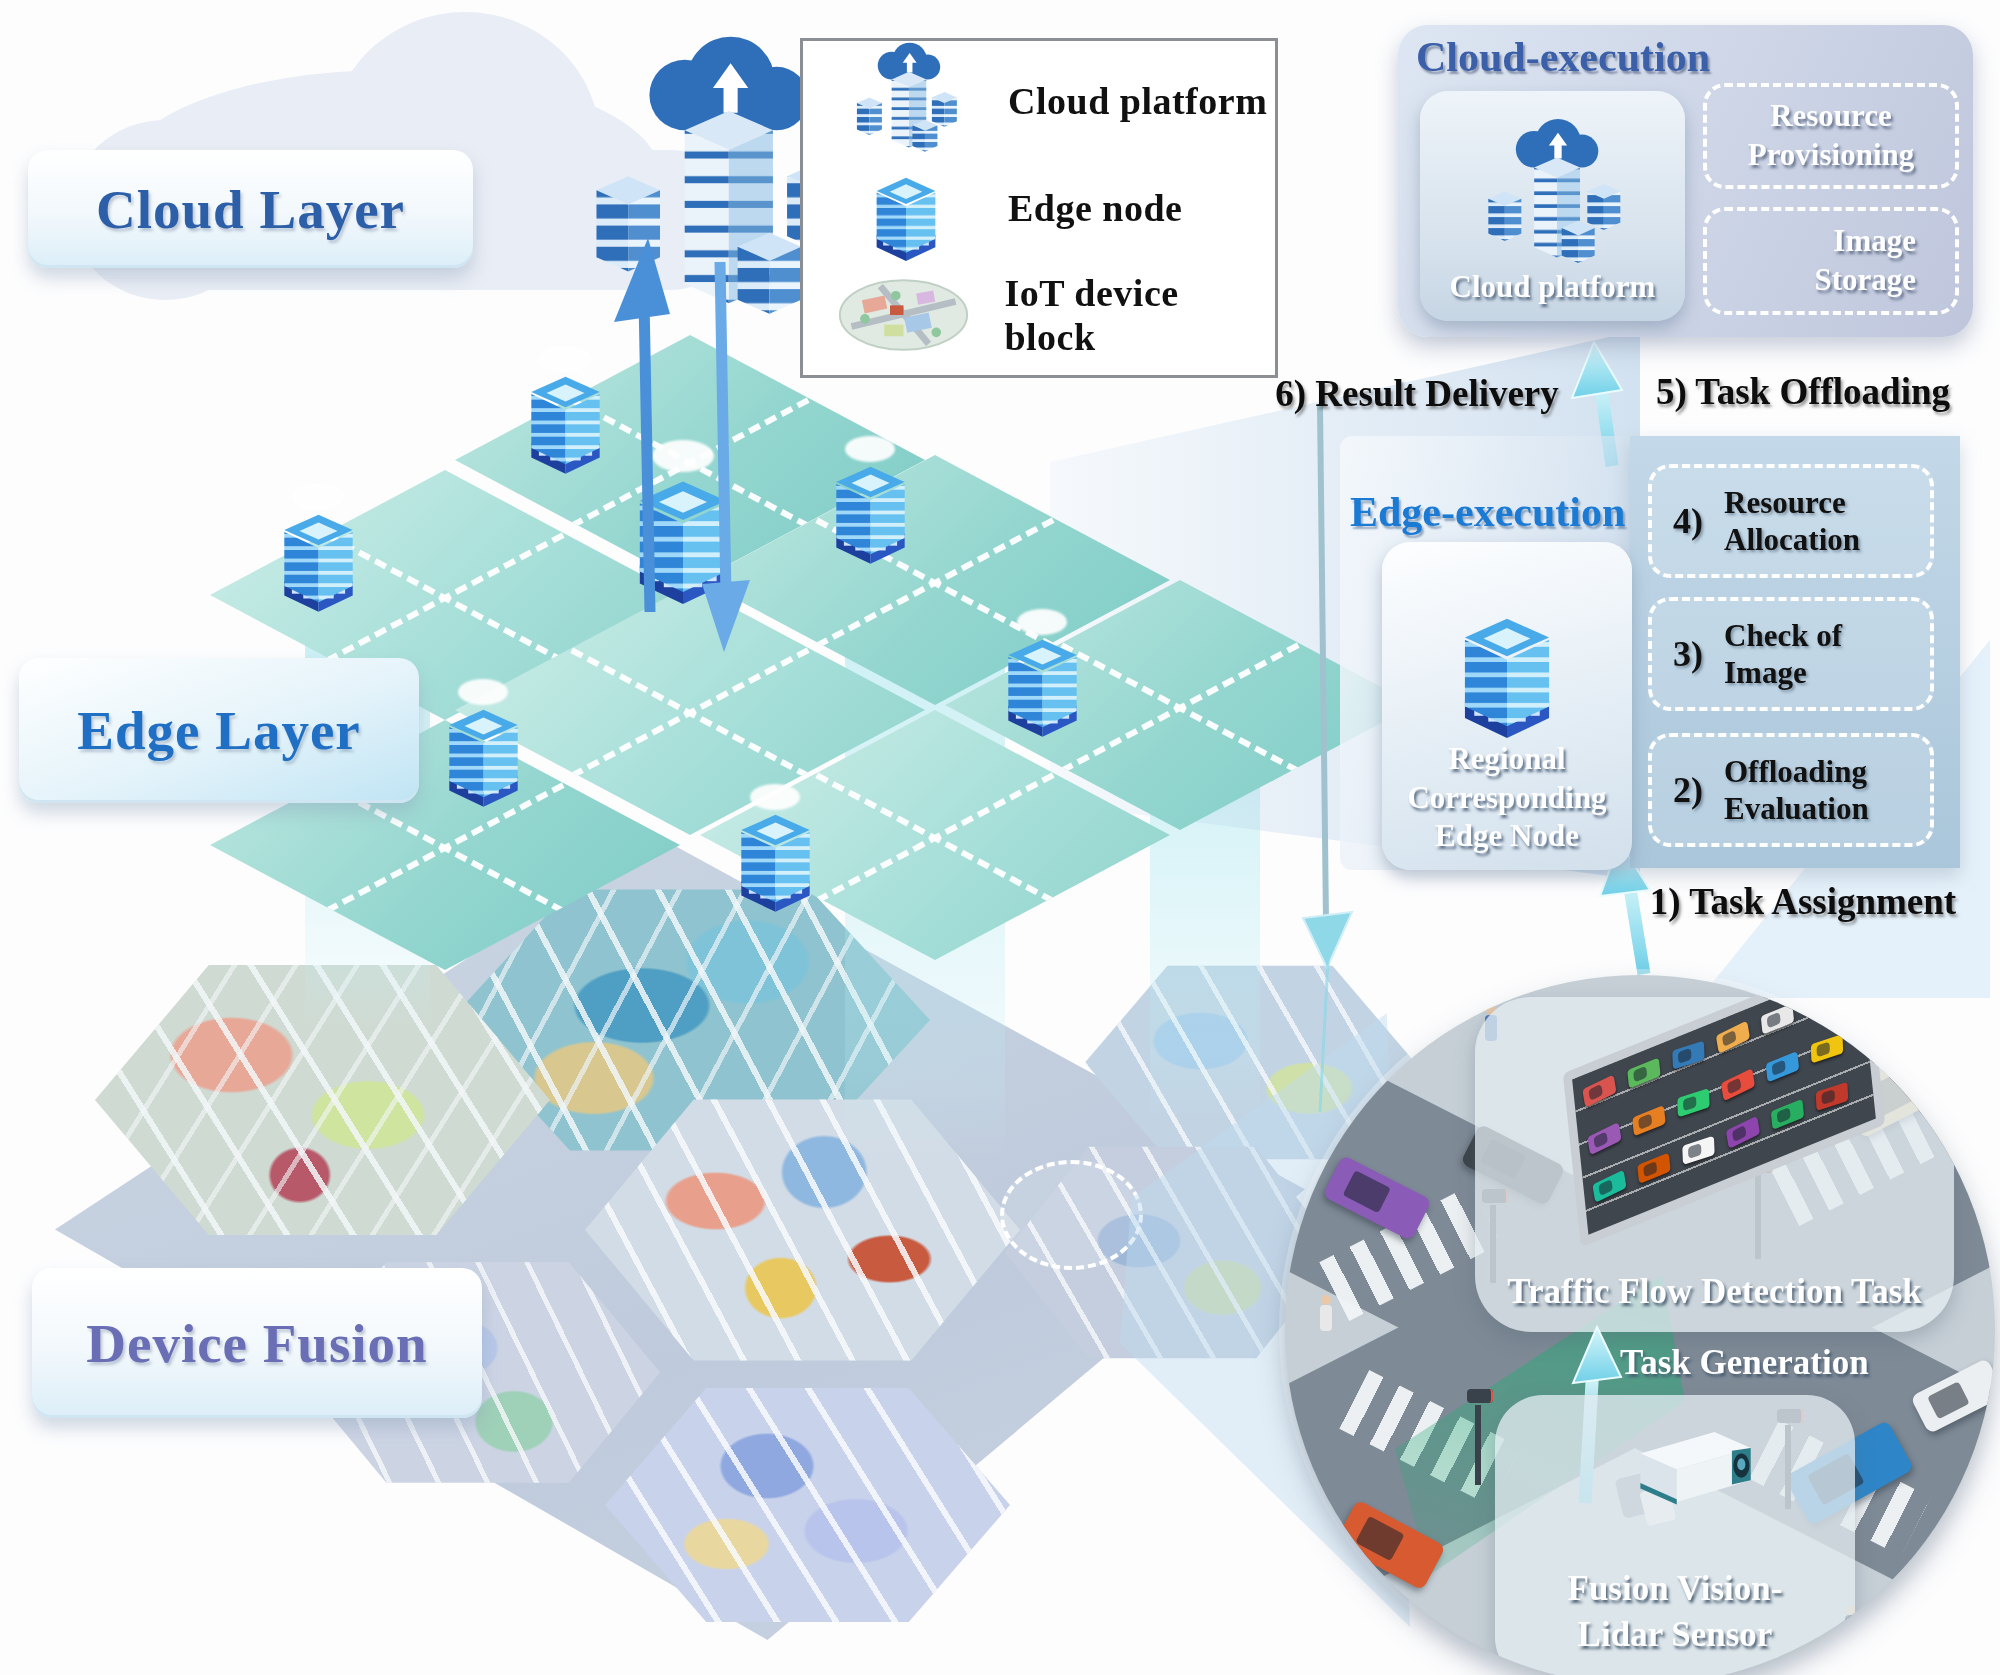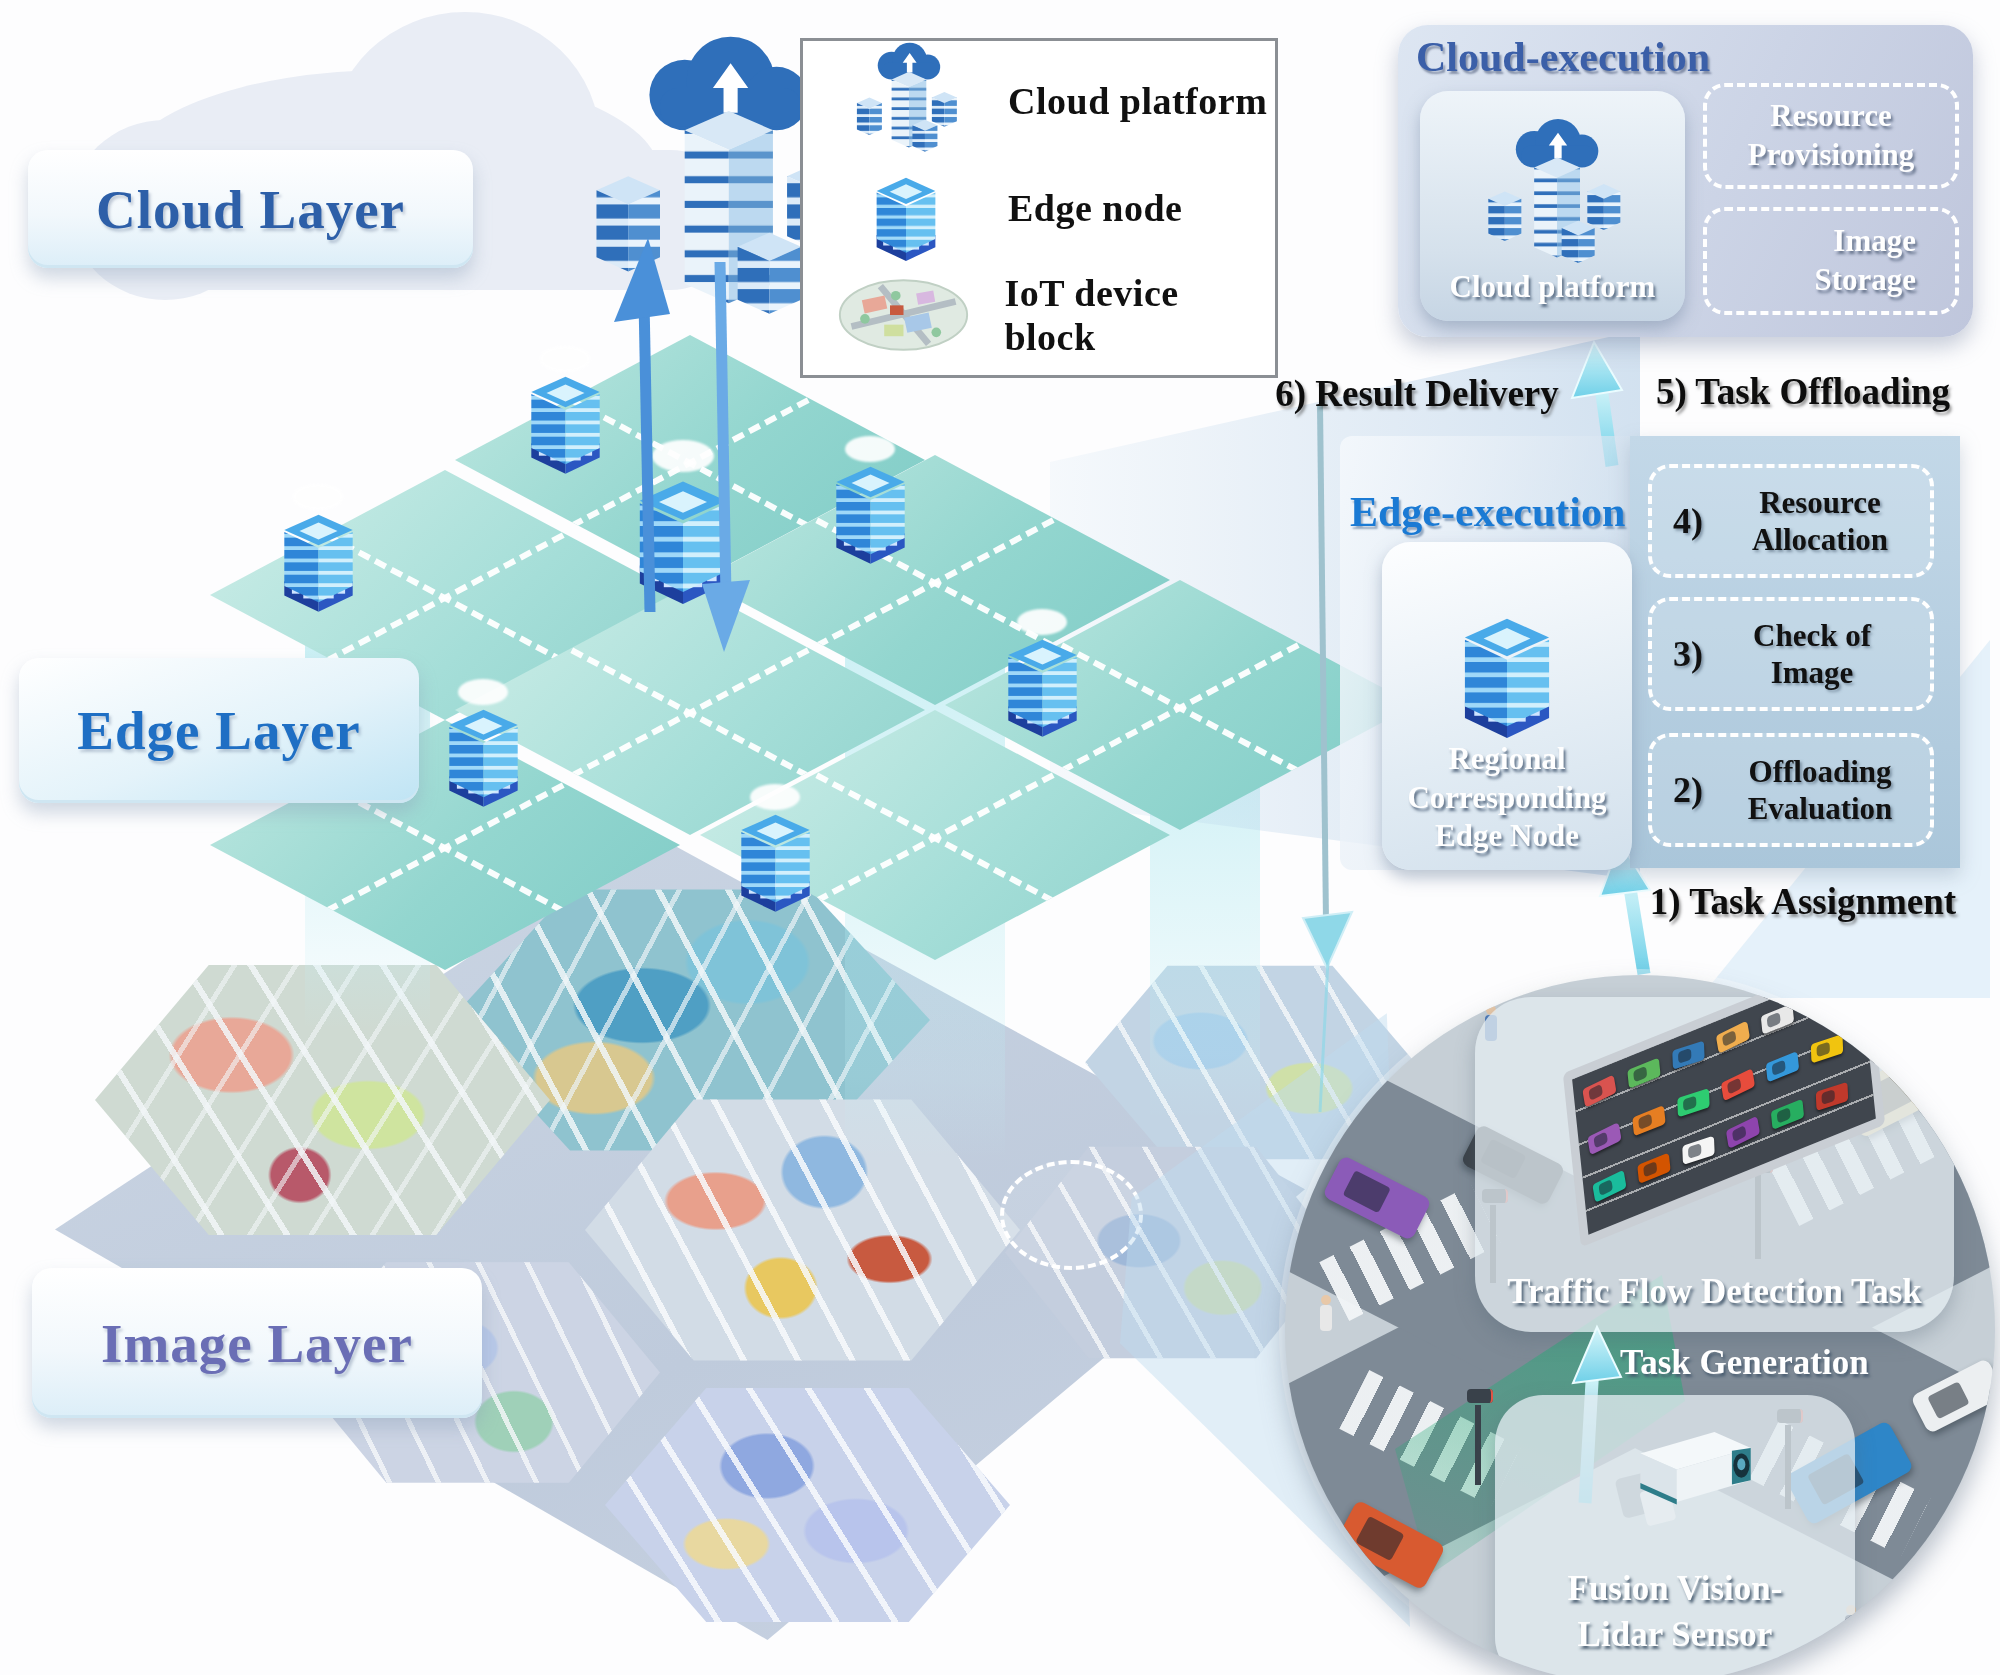--- a/index.html
+++ b/index.html
@@ -80,21 +80,21 @@
      display:flex;align-items:center;justify-content:center;text-align:center;}
   .dash-box.white-t{color:#fff;font-size:31px;line-height:1.25;text-shadow:2px 3px 3px rgba(80,95,120,.8);}
   .panel-edge-bg{z-index:7;background:linear-gradient(180deg,#c3d8e8 0%,#aac6da 100%);
      box-shadow:0 8px 18px rgba(130,150,170,.35);}
   .panel-edge-left{z-index:7;border-radius:12px;
      background:linear-gradient(105deg,rgba(244,248,252,.92) 0%,rgba(214,227,240,.6) 70%,rgba(200,215,232,.35) 100%);}
   .pe-title{z-index:8;font-size:42px;color:#1a7ad4;text-shadow:2px 3px 2px rgba(20,60,110,.4);}
   .step-box{z-index:8;border:4px dashed #fff;border-radius:22px;display:flex;align-items:center;
      background:rgba(222,234,243,.25);}
   .step-num{width:72px;text-align:center;font-size:36px;color:#111;text-shadow:2px 2px 3px rgba(70,90,110,.55);}
-  .step-lb{flex:1;text-align:center;font-size:31px;line-height:1.2;color:#111;
+  .step-lb{flex:1;text-align:left;font-size:31px;line-height:1.2;color:#111;
      text-shadow:2px 2px 3px rgba(70,90,110,.55);padding-right:14px;}
   .flow-lb{z-index:9;font-size:37px;color:#0d0d0d;text-shadow:2px 3px 3px rgba(60,60,60,.5);text-align:center;}
   
   .inset{z-index:7;border-radius:50%;overflow:hidden;background:#c6cfd6;
      box-shadow:0 14px 26px rgba(110,125,145,.5), 0 0 0 6px rgba(255,255,255,.35);}
   .road{position:absolute;background:#7e8a96;}
   .cwalk{position:absolute;background:repeating-linear-gradient(90deg,#f2f5f7 0 16px,transparent 16px 34px);opacity:.95;}
   .gcone{position:absolute;background:linear-gradient(200deg,rgba(40,170,120,.65),rgba(40,170,120,.15));
      clip-path:polygon(92% 0,100% 42%,12% 100%,0 58%);}
   .car{position:absolute;border-radius:8px;box-shadow:0 4px 6px rgba(40,50,60,.45);}
@@ -303,21 +303,21 @@
     </g>
   </svg>
 
   <div class="abs layer-pill" style="left:28px;top:150px;width:445px;height:118px;text-align:center;">
     <span style="color:#2d5fa8;">Cloud Layer</span>
   </div>
   <div class="abs layer-pill" style="left:19px;top:658px;width:400px;height:145px;background:linear-gradient(160deg,#ffffff 0%,#e4f3fa 55%,#bfe4f4 100%);">
     <span style="color:#1f6fc4;">Edge Layer</span>
   </div>
   <div class="abs layer-pill" style="left:32px;top:1268px;width:450px;height:150px;">
-    <span style="color:#6a6eb5;">Image Layer</span>
+    <span style="color:#6a6eb5;">Device Fusion</span>
   </div>
 
   <div class="abs legend" style="left:800px;top:38px;width:472px;height:322px;">
     <div class="lg-row">
       <span class="lg-ic">
         <svg width="125" height="118" viewBox="0 0 180 170">
             <use href="#g-cp"></use>
           </svg>
         </span>
       <span class="lg-lb">Cloud platform</span>

